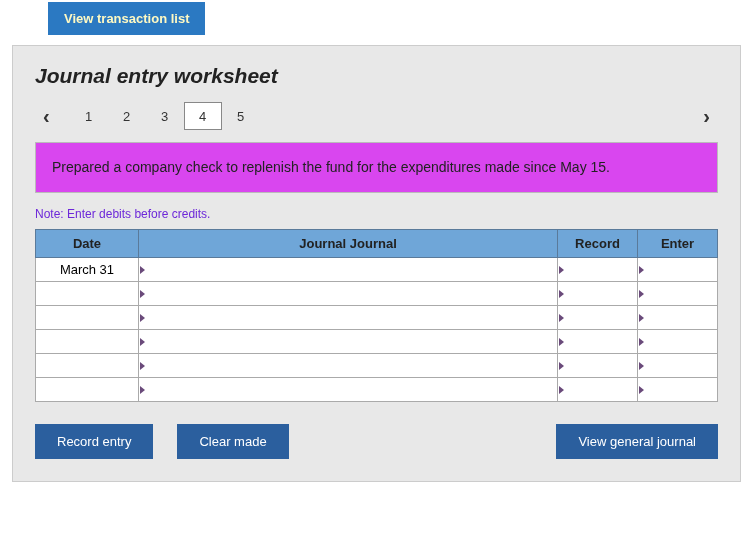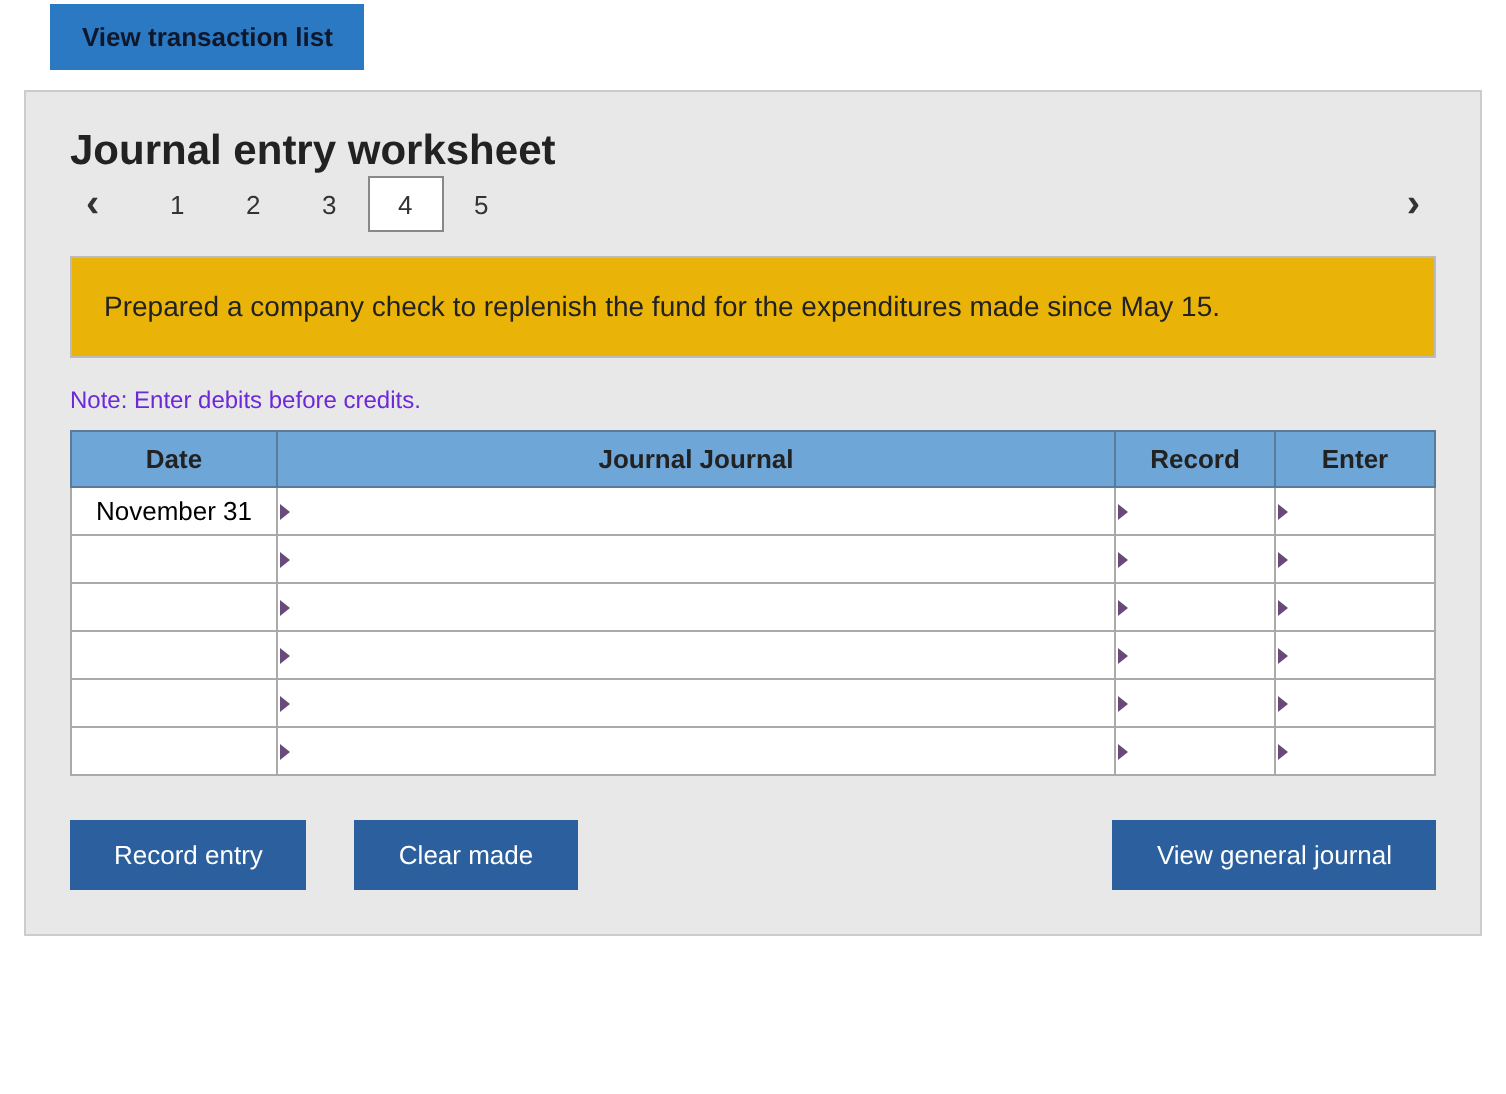--- a/index.html
+++ b/index.html
@@ -5,38 +5,40 @@
     * { box-sizing: border-box; margin: 0; padding: 0; }
     body {
       font-family: Arial, Helvetica, sans-serif;
       background: #fff;
       width: 753px;
       height: 547px;
       overflow: hidden;
     }
     .top-btn {
       background: #2b79c2;
-      color: #0f172a;
+      color: #fef9c3;
       border: none;
       padding: 9px 16px;
       font-size: 13px;
       font-weight: bold;
-      margin: 2px 0 0 25px;
+      margin: 2px 0 0 48px;
       cursor: pointer;
     }
     .panel {
       background: #e8e8e8;
       border: 1px solid #ccc;
       margin: 10px 12px 0 12px;
       padding: 18px 22px 22px 22px;
     }
     .title {
       font-size: 21px;
       font-weight: bold;
       color: #222;
+      margin-bottom: 14px;
+      font-style: italic;
     }
     .pager {
       display: flex;
       align-items: center;
       margin-bottom: 12px;
     }
     .chev {
       font-size: 20px;
       font-weight: bold;
       color: #333;
@@ -54,21 +56,21 @@
       font-size: 13px;
       color: #333;
       cursor: pointer;
     }
     .pnum.active {
       border: 1px solid #888;
       background: #fff;
     }
     .chev-right { margin-left: auto; }
     .desc-box {
-      background: #eab308;
+      background: #d946ef;
       border: 1px solid #bbb;
       padding: 14px 16px;
       font-size: 14px;
       color: #222;
       line-height: 1.5;
       margin-bottom: 14px;
     }
     .note {
       color: #6d28d9;
       font-size: 12px;
@@ -154,21 +156,21 @@
     <thead>
       <tr>
         <th class="col-date">Date</th>
         <th>Journal Journal</th>
         <th class="col-debit">Record</th>
         <th class="col-credit">Enter</th>
       </tr>
     </thead>
     <tbody id="journal-body">
         <tr>
-          <td class="col-date">November 31</td>
+          <td class="col-date">March 31</td>
           <td><span class="tri"></span><span></span></td>
           <td class="col-debit"><span class="tri"></span><span></span></td>
           <td class="col-credit"><span class="tri"></span><span></span></td>
         </tr>
         <tr>
           <td class="col-date"></td>
           <td><span class="tri"></span><span></span></td>
           <td class="col-debit"><span class="tri"></span><span></span></td>
           <td class="col-credit"><span class="tri"></span><span></span></td>
         </tr>

